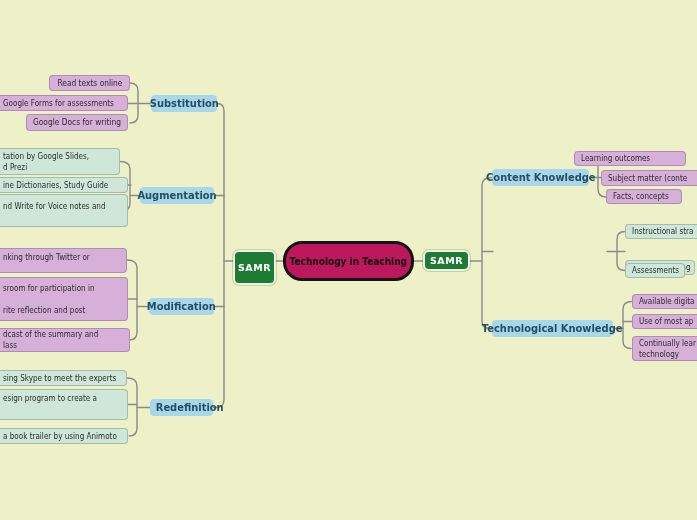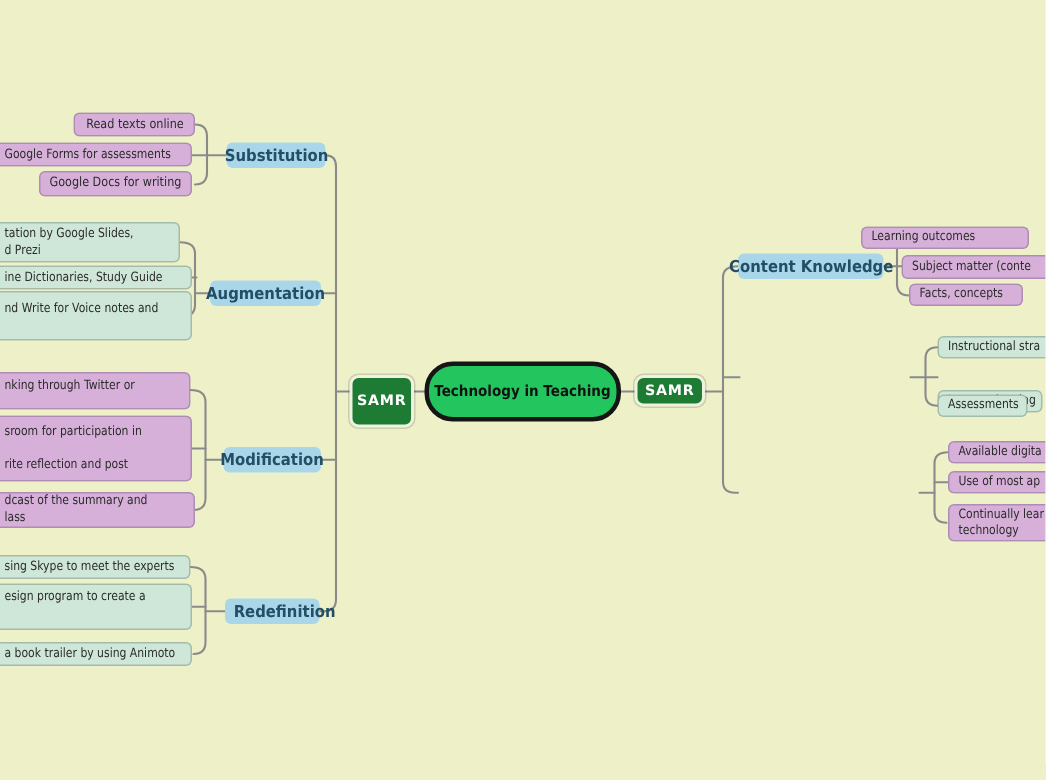--- a/index.html
+++ b/index.html
@@ -29,21 +29,21 @@
     display:flex;align-items:center;justify-content:center;white-space:nowrap;
   }
   .root{
     position:absolute;box-sizing:border-box;background:#1e7b33;
     border:2px solid #eef2df;border-radius:6px;
     color:#ffffff;font-weight:bold;font-size:9.5px;letter-spacing:.5px;
     display:flex;align-items:center;justify-content:center;
     box-shadow:0 0 0 1px rgba(0,0,0,.15);
   }
   .centernode{
-    position:absolute;box-sizing:border-box;background:#22c55e;
+    position:absolute;box-sizing:border-box;background:#be185d;
     border:3px solid #151515;border-radius:19px;
     color:#111;font-weight:bold;font-size:10px;white-space:nowrap;
     display:flex;align-items:center;justify-content:center;
   }
   .sqzN{transform:scaleX(.9);transform-origin:center;display:inline-block;white-space:nowrap;}
 </style>
 </head>
 <body>
 
 <div class="stage">
@@ -153,20 +153,23 @@
   <div class="centernode" style="left:283px;top:241px;width:131px;height:40px;">
     <span class="sqzN">Technology in Teaching</span>
   </div>
   <div class="root" style="left:423px;top:250px;width:47px;height:21px;">
     <span>SAMR</span>
   </div>
 
   <div class="bnode" style="left:492px;top:169px;width:97px;height:17px;">
     <span class="sqzN">Content Knowledge</span>
   </div>
+  <div class="bnode" style="left:492px;top:320px;width:121px;height:17px;">
+    <span class="sqzN">Technological Knowledge</span>
+  </div>
 
   <div class="leaf purple cutR" style="left:574px;top:151px;width:112px;height:15px;">
     <div class="ln sqzL">Learning outcomes</div>
   </div>
   <div class="leaf purple cutR" style="left:601px;top:170px;width:110px;height:16px;">
     <div class="ln sqzL">Subject matter (conte</div>
   </div>
   <div class="leaf purple cutR" style="left:606px;top:189px;width:76px;height:15px;">
     <div class="ln sqzL">Facts, concepts</div>
   </div>

